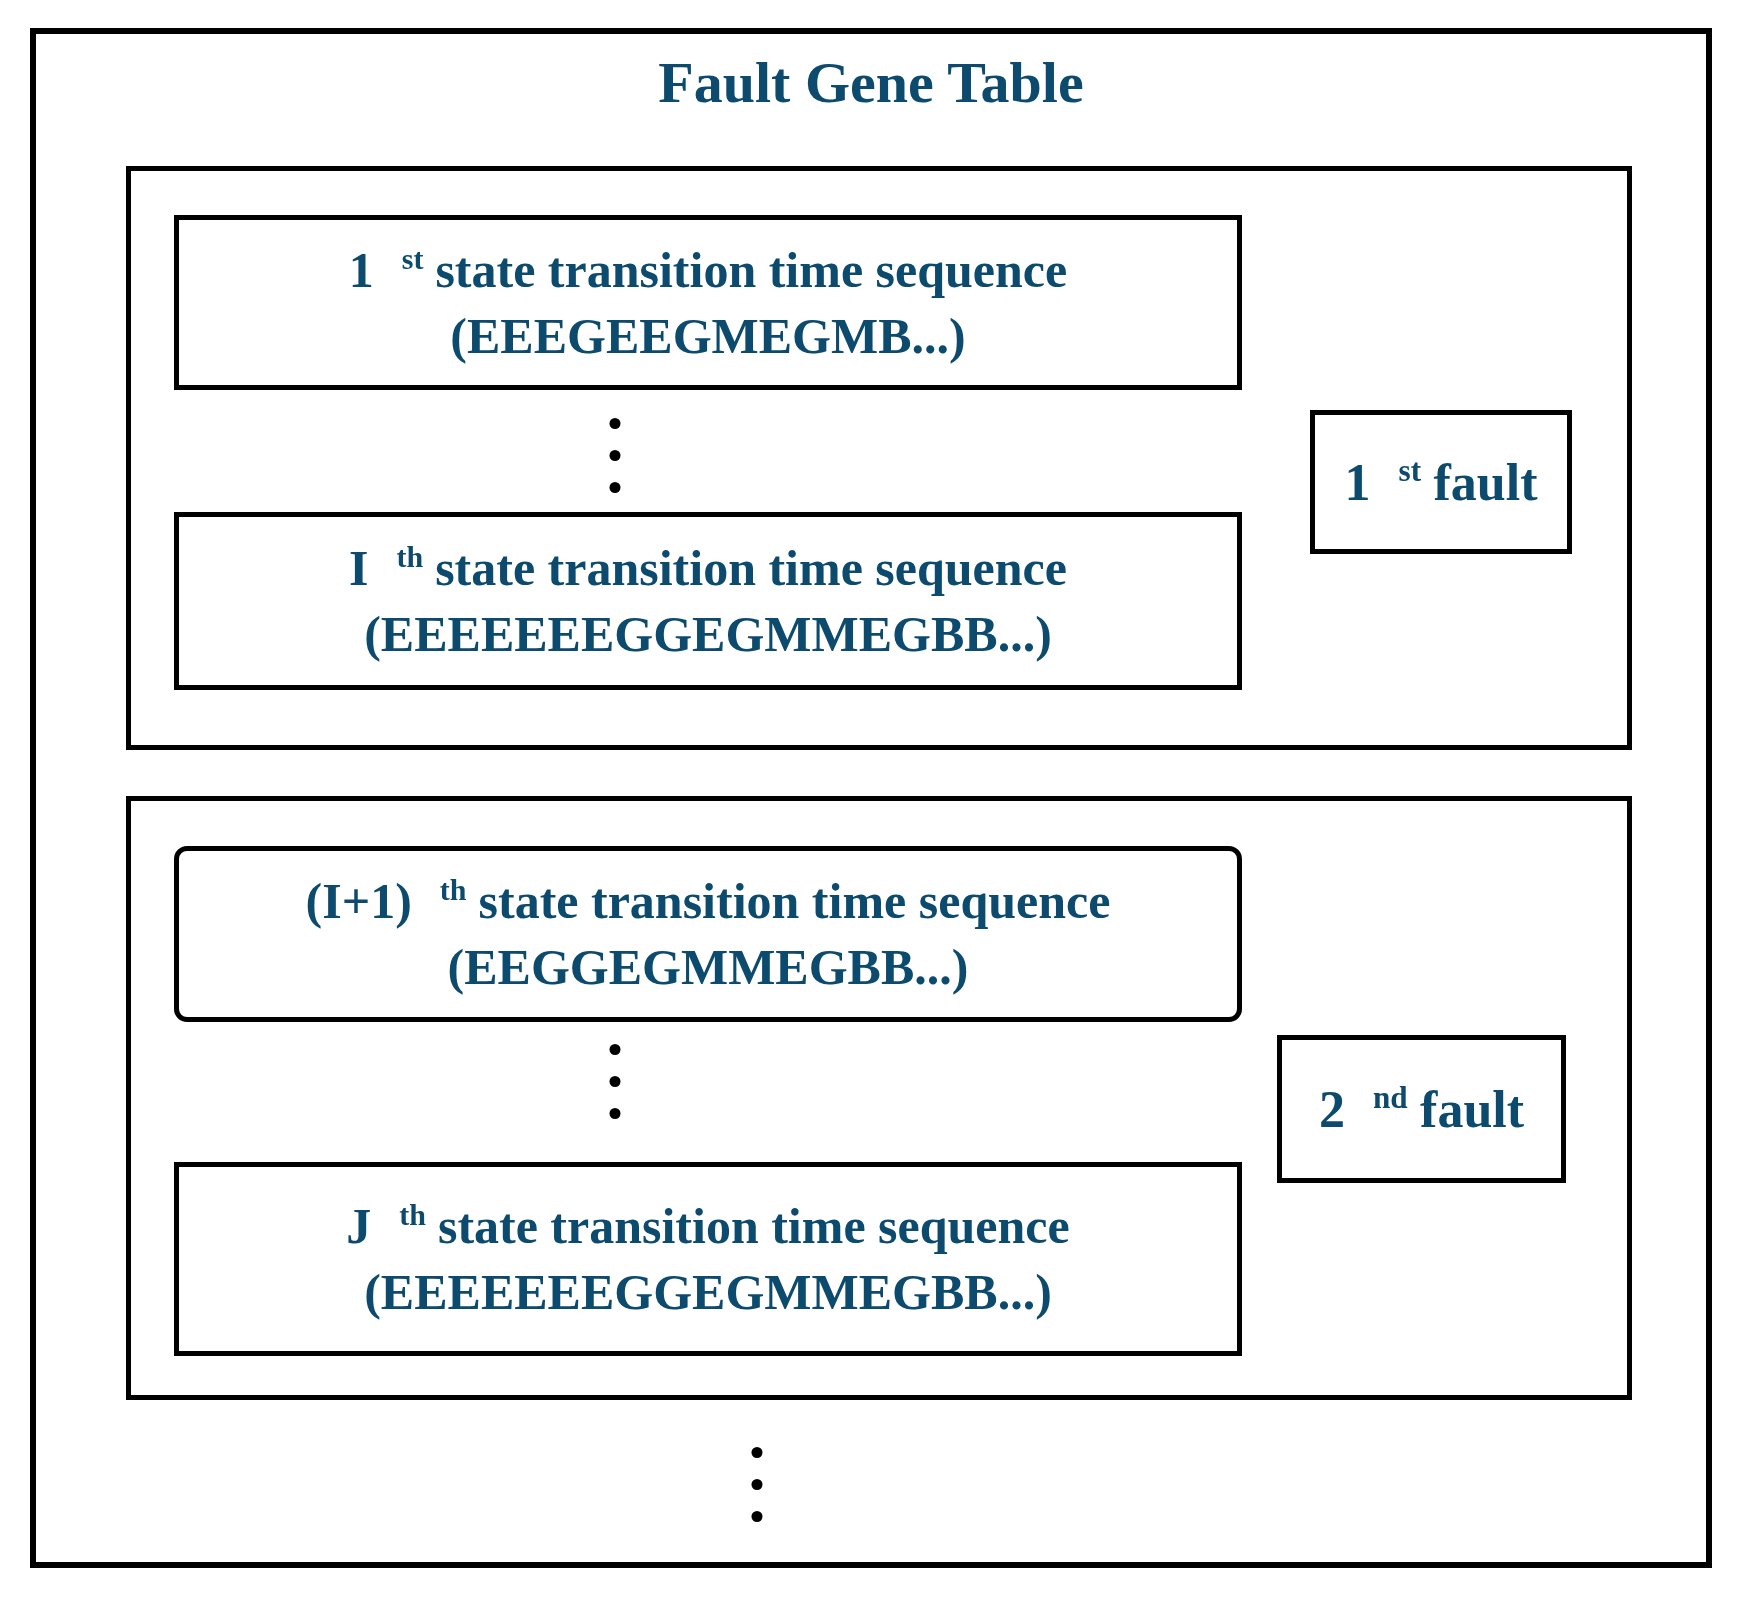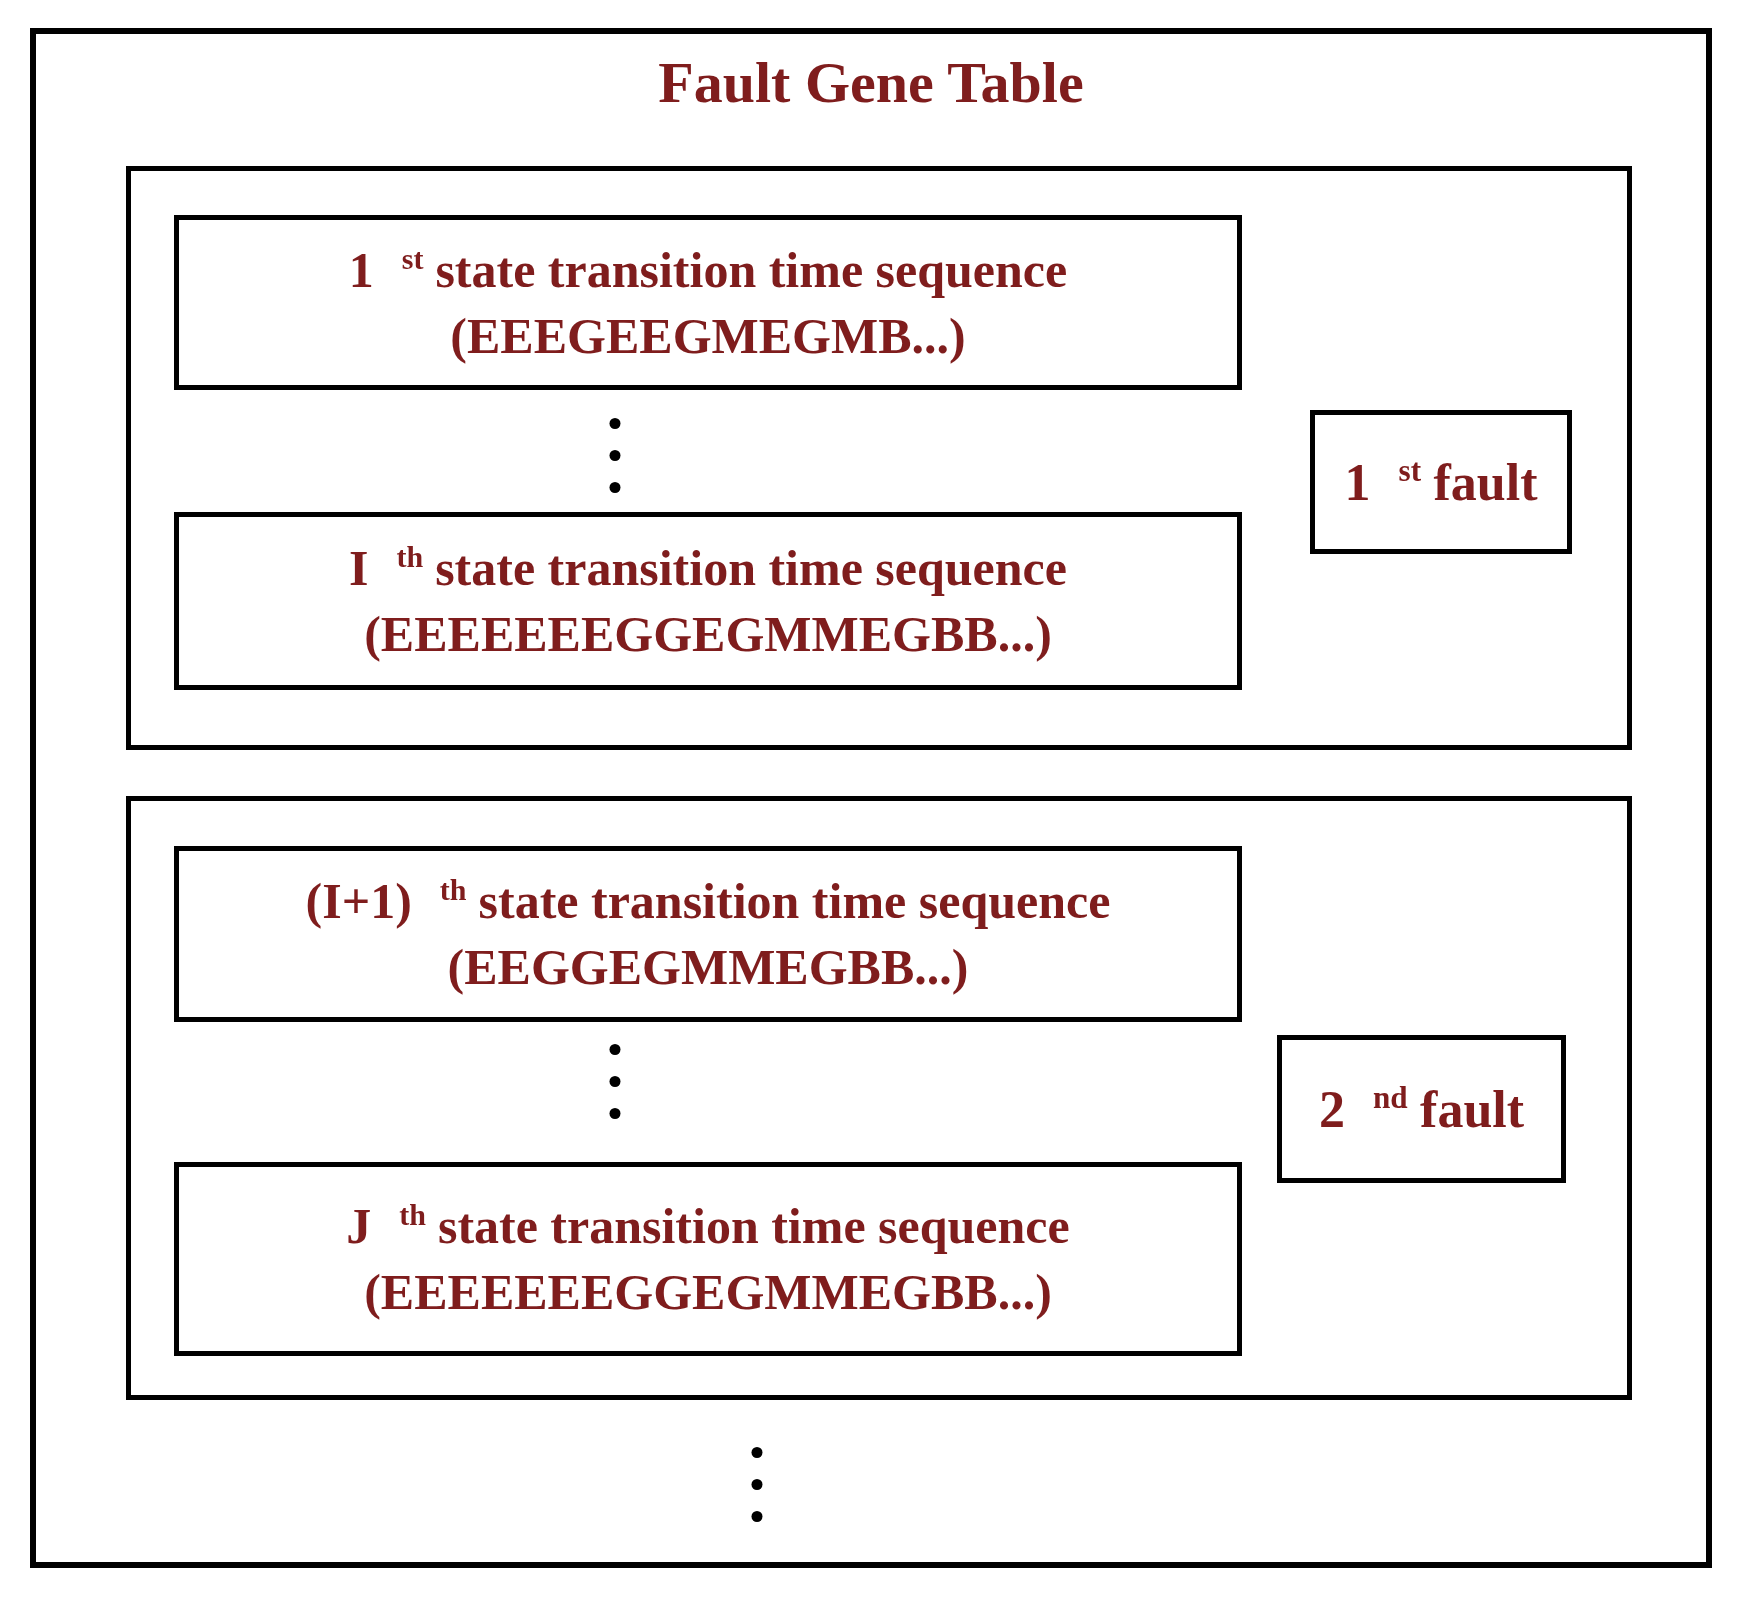--- a/index.html
+++ b/index.html
@@ -7,21 +7,21 @@
     padding: 0;
     background: #ffffff;
   }
   .canvas {
     position: relative;
     width: 1744px;
     height: 1597px;
     background: #ffffff;
     font-family: "Liberation Serif", serif;
     font-weight: bold;
-    color: #7f1d1d;
+    color: #0c4a6e;
   }
   .box {
     position: absolute;
     box-sizing: border-box;
     border: 5px solid #000000;
     background: #ffffff;
   }
   .outer-box {
     border-width: 6px;
   }
@@ -105,21 +105,21 @@
   </div>
 
   <div class="box fault-box" style="left:1310px; top:410px; width:262px; height:144px;">
     <span>
       <span>1</span><sup>st</sup><span class="lbl">fault</span>
     </span>
   </div>
 
   <div class="box" style="left:126px; top:796px; width:1506px; height:604px;"></div>
 
-  <div class="box seq-box" style="left:174px; top:846px; width:1068px; height:176px;">
+  <div class="box seq-box" style="left:174px; top:846px; width:1068px; height:176px;border-radius:13px;">
     <div>
       <span>(I+1)</span><sup>th</sup><span class="lbl">state transition time sequence</span>
     </div>
     <div>(EEGGEGMMEGBB...)</div>
   </div>
 
   <div class="v-ellipsis" style="left:615px; top:1044px;">
     <span class="dot"></span>
     <span class="dot"></span>
     <span class="dot"></span>

